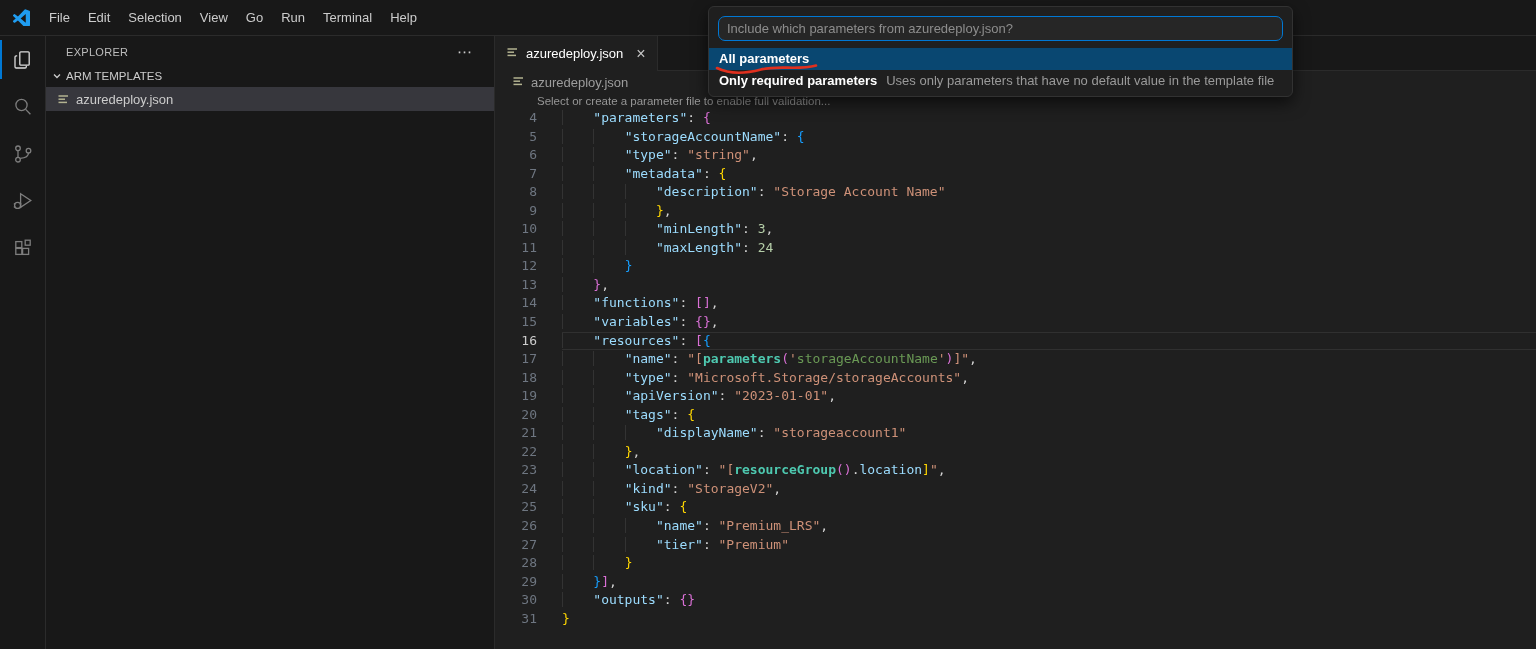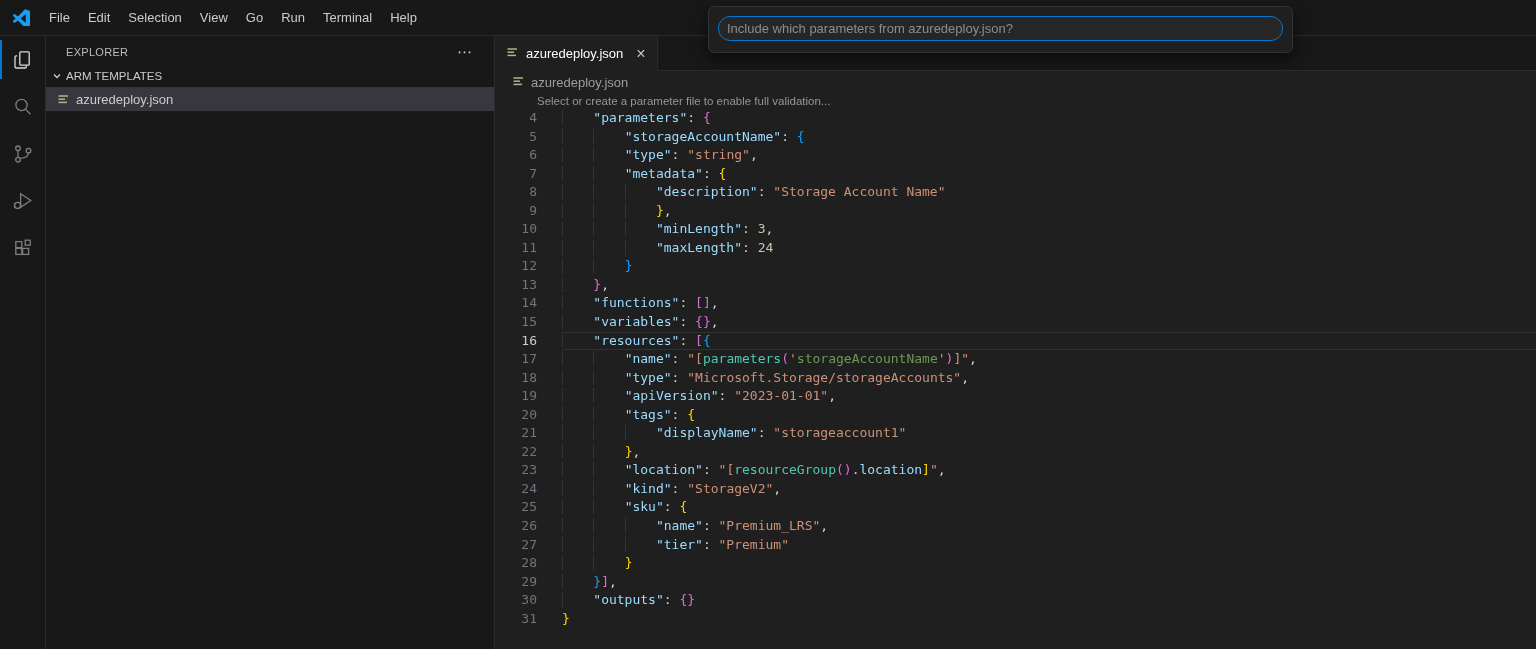--- a/index.html
+++ b/index.html
@@ -48,27 +48,27 @@
   .code-line.current .ln { color:#cccccc; }
   .code-line.current .lc { box-shadow: inset 0 1px 0 #303030, inset 0 -1px 0 #303030; }
   .tk-i  { background-image:repeating-linear-gradient(to right,#333333 0px,#333333 1px,transparent 1px,transparent 4ch); }
   .tk-w  { color:#d4d4d4; }
   .tk-k  { color:#9cdcfe; }
   .tk-s  { color:#ce9178; }
   .tk-n  { color:#b5cea8; }
   .tk-by { color:#ffd700; }
   .tk-bp { color:#da70d6; }
   .tk-bb { color:#179fff; }
-  .tk-fn { color:#4ec9b0; }
+  .tk-fn { color:#4ec9b0;font-weight:bold; }
   .tk-g  { color:#6a9955; }
 
   
   .quickinput { position:absolute; left:708px; top:6px; width:585px; background:#1f1f1f; border:1px solid #323232; border-radius:6px; box-shadow:0 6px 16px rgba(0,0,0,.6); z-index:20; padding-bottom:4px; }
   .qi-inputwrap { padding:9px 9px 7px 9px; }
-  .qi-input { width:100%; height:25px; background:#262626; border:1px solid #0078d4; border-radius:12px; color:#cccccc; font-size:13px; font-family:"Liberation Sans", sans-serif; padding:0 8px; outline:none; }
+  .qi-input { width:100%; height:25px; background:#262626; border:1px solid #0078d4; border-radius:7px; color:#cccccc; font-size:13px; font-family:"Liberation Sans", sans-serif; padding:0 8px; outline:none; }
   .qi-input::placeholder { color:#8d8d8d; }
   .qi-item { position:relative; height:22px; line-height:22px; padding:0 10px; font-size:13px; white-space:nowrap; overflow:visible; cursor:pointer; }
   .qi-item.selected { background:#094771; }
   .qi-label { color:#ffffff; font-weight:600; }
   .qi-desc { color:#9a9a9a; margin-left:9px; font-weight:400; }
   .annot { position:absolute; left:5px; top:13px; width:106px; height:16px; overflow:visible; pointer-events:none; }
   .annot path { stroke:#e0301e; stroke-width:2.6; fill:none; stroke-linecap:round; }
 </style>
 </head>
 <body>
@@ -296,15 +296,21 @@
             </div>
           </div>
       </div>
     </div>
   </div>
 
   <div class="quickinput">
     <div class="qi-inputwrap">
       <input class="qi-input" type="text" placeholder="Include which parameters from azuredeploy.json?" style="">
     </div>
+    <div id="qi-list">
+        <div class="qi-item selected"><span class="qi-label">All parameters</span><svg class="annot" viewBox="0 0 106 16">
+            <path d="M3 7 C13 12 28 13.5 47 8.5 C64 4 84 9.5 102 4.5"></path>
+          </svg></div>
+        <div class="qi-item"><span class="qi-label">Only required parameters</span><span class="qi-desc">Uses only parameters that have no default value in the template file</span></div>
+      </div>
   </div>
 
 </div>
 
 </body></html>

